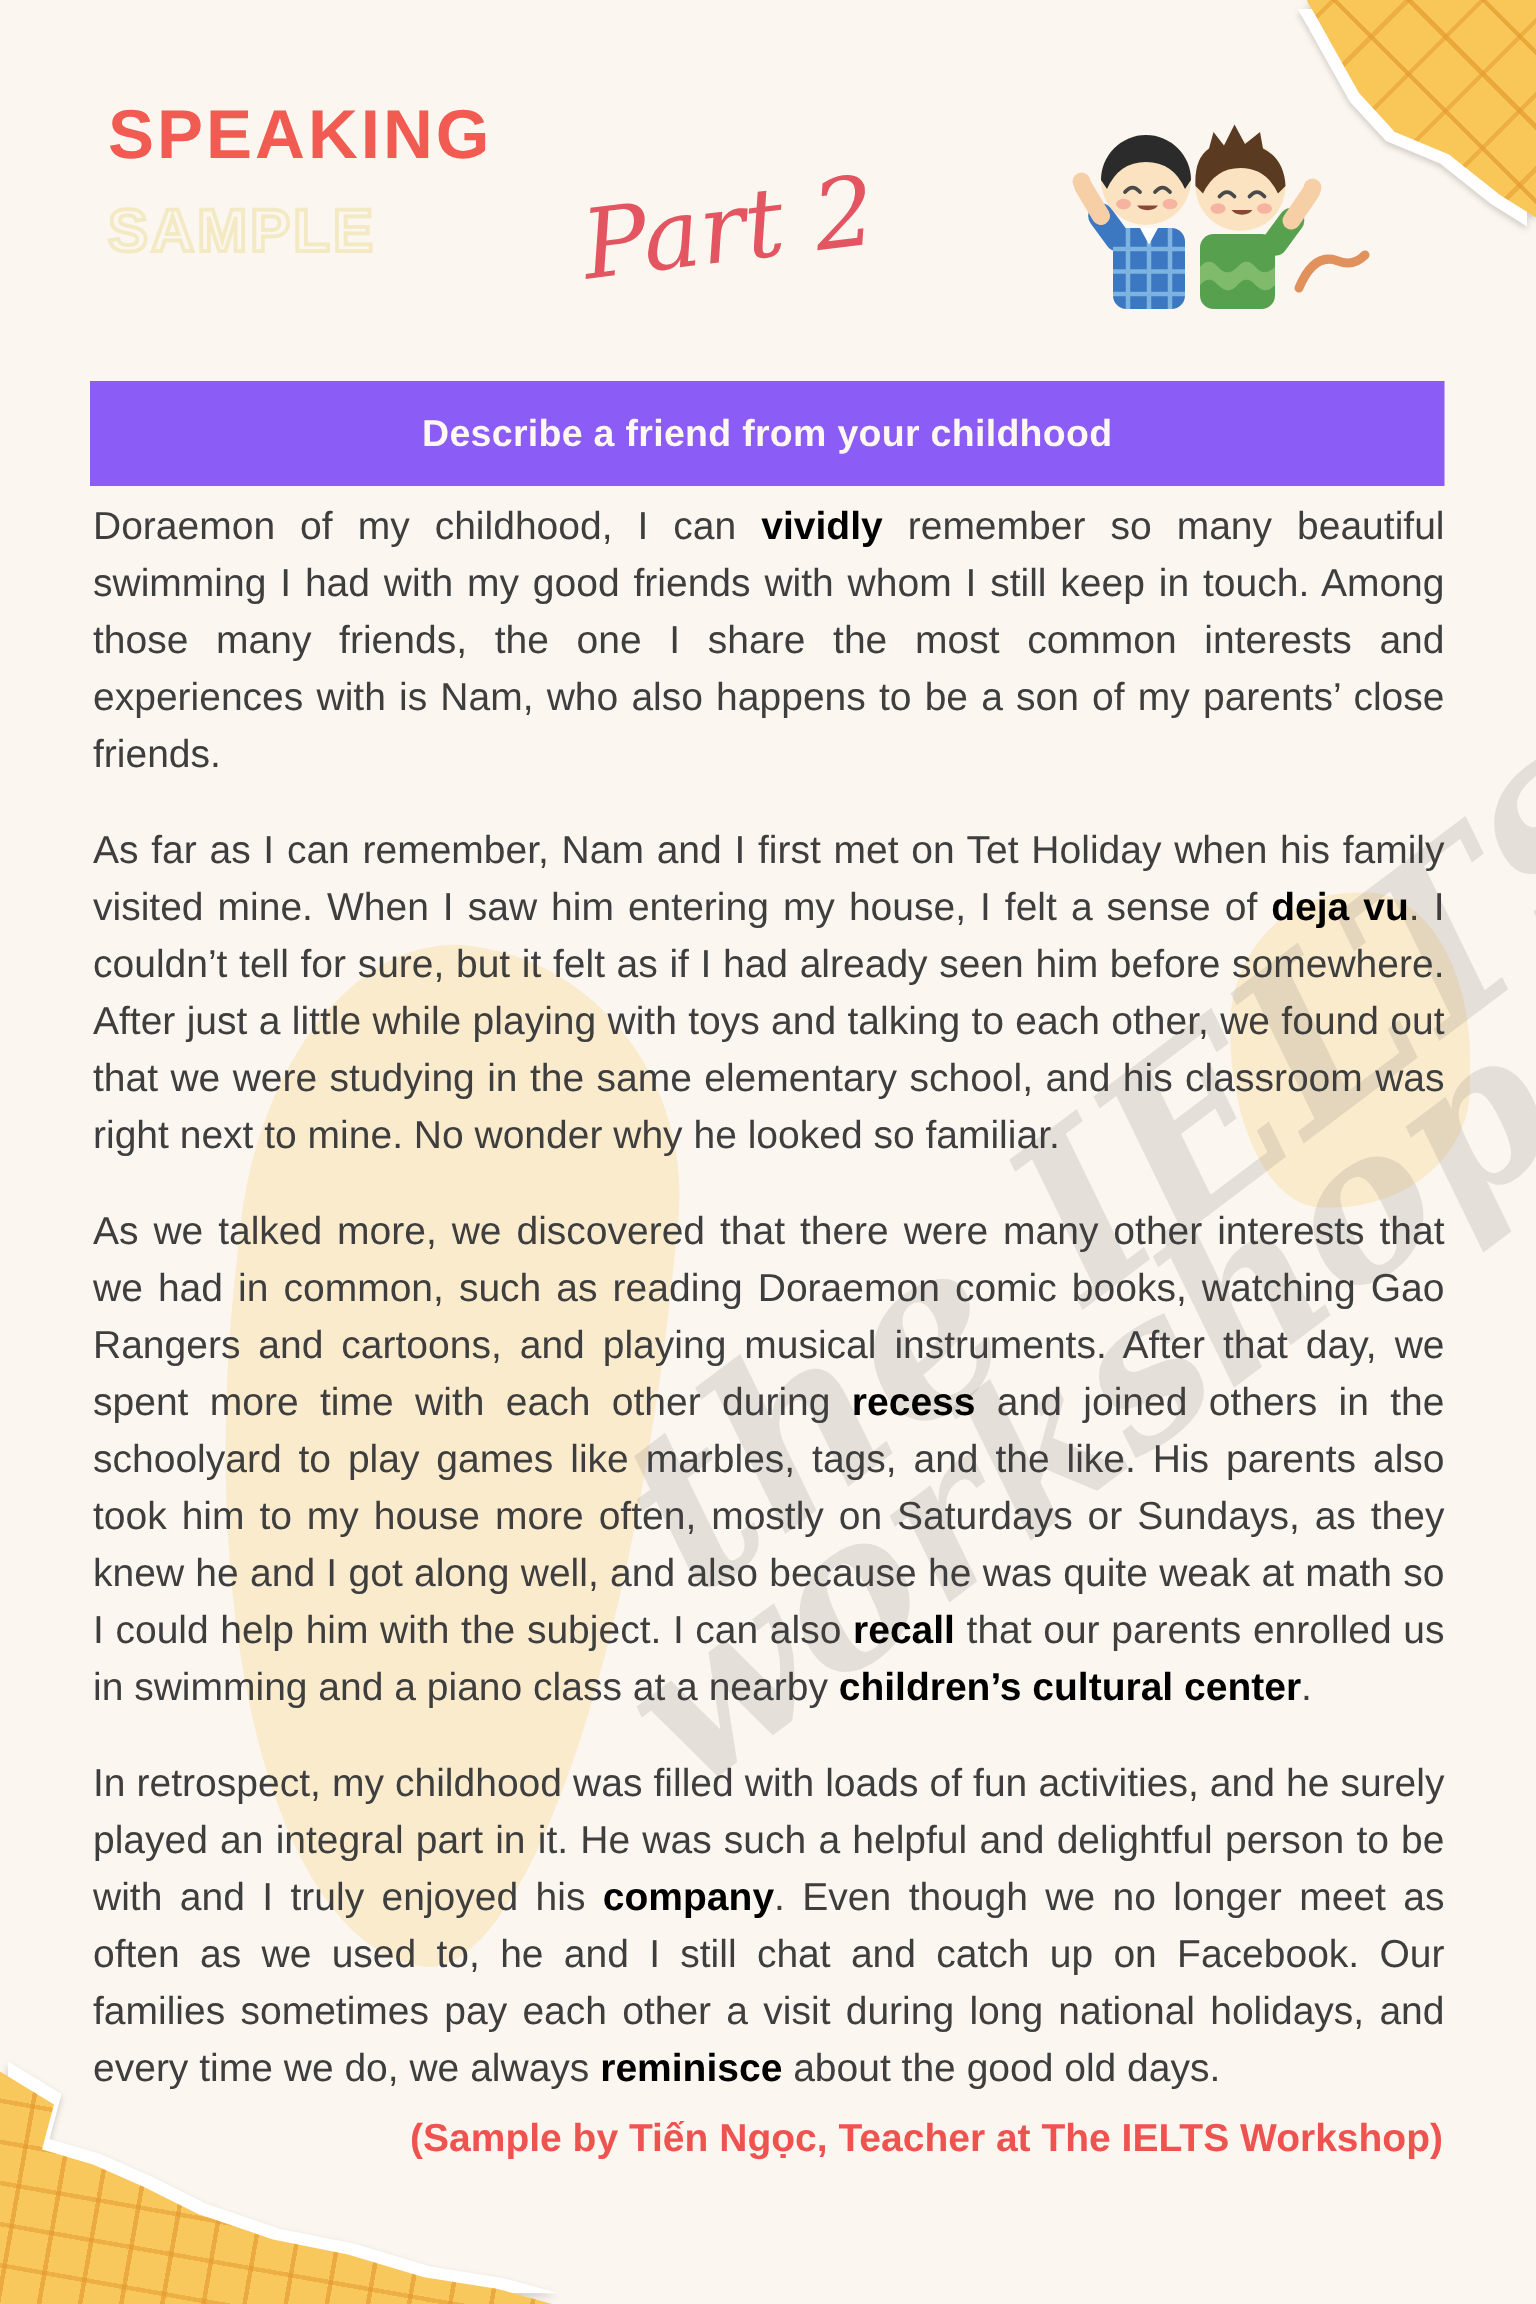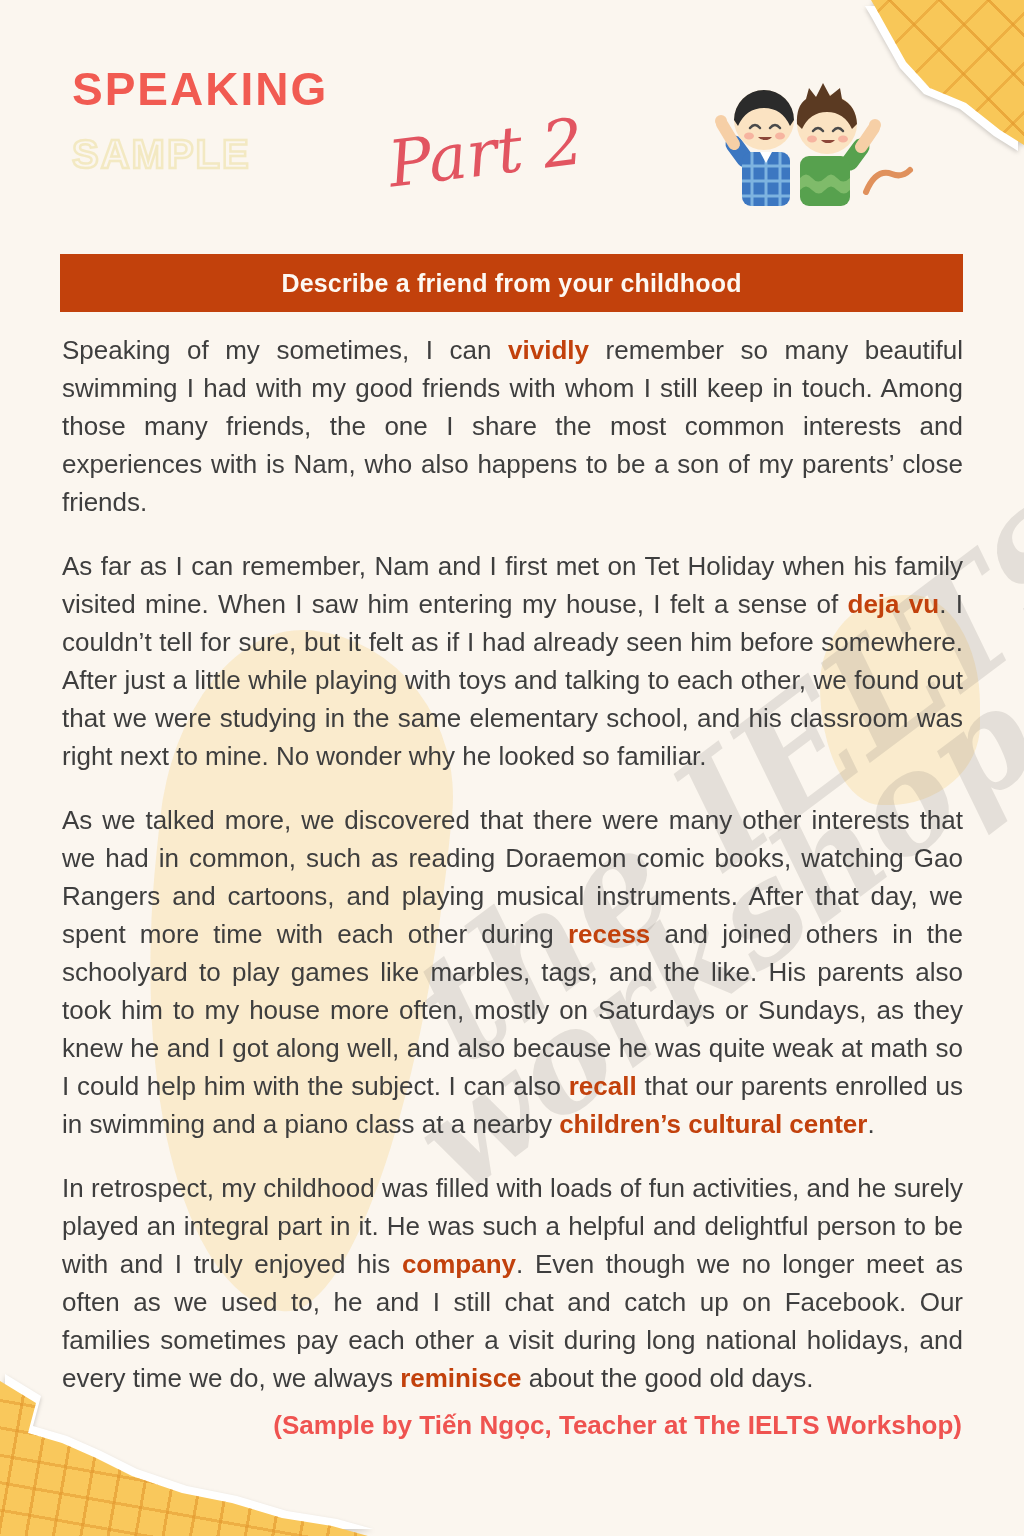--- a/index.html
+++ b/index.html
@@ -84,37 +84,37 @@
     position: absolute; left: 388px; top: 116px;
     font-family: "DejaVu Serif", serif; font-style: italic;
     font-size: 64px; color: #e25561;
     transform: rotate(-7deg);
   }
   #kids-illustration { position: absolute; left: 712px; top: 66px; width: 175px; height: 145px; }
   #pencil-doodle { position: absolute; left: 862px; top: 160px; width: 55px; height: 40px; }
 
   
   #prompt-banner {
-    position: absolute; left: 60px; top: 254px; width: 903px; height: 58px;
-    background: #c2410c;
+    position: absolute; left: 60px; top: 254px; width: 903px; height: 70px;
+    background: #8b5cf6;
     display: flex; align-items: center; justify-content: center;
   }
   #prompt-banner span {
     color: #fdf8f2; font-size: 25px; font-weight: bold; letter-spacing: .2px;
   }
 
   
   #body-text {
     position: absolute; left: 62px; top: 331px; width: 901px;
     color: #3e3e3e;
     font-size: 26px; line-height: 38px;
     text-align: justify;
   }
   #body-text p { margin-bottom: 26px; }
-  #body-text b { font-weight: bold; color: #c2410c; }
+  #body-text b { font-weight: bold; color: #000000; }
 
   
   #footer-attribution {
     position: absolute; right: 62px; top: 1410px;
     font-size: 26px; font-weight: bold; color: #ef5350; margin-left: 46px;
   }
 </style>
 </head>
 <body>
 
@@ -181,19 +181,19 @@
 
 <svg id="pencil-doodle" viewBox="0 0 55 40">
   <path d="M4 32 Q14 8 30 14 Q40 18 48 10" stroke="#e0915c" stroke-width="6" fill="none" stroke-linecap="round"></path>
 </svg>
 
 <div id="prompt-banner">
   <span>Describe a friend from your childhood</span>
 </div>
 
 <div id="body-text">
-    <p><span>Speaking of my sometimes, I can </span><b>vividly</b><span> remember so many beautiful swimming I had with my good friends with whom I still keep in touch. Among those many friends, the one I share the most common interests and experiences with is Nam, who also happens to be a son of my parents’ close friends.</span></p>
+    <p><span>Doraemon of my childhood, I can </span><b>vividly</b><span> remember so many beautiful swimming I had with my good friends with whom I still keep in touch. Among those many friends, the one I share the most common interests and experiences with is Nam, who also happens to be a son of my parents’ close friends.</span></p>
     <p><span>As far as I can remember, Nam and I first met on Tet Holiday when his family visited mine. When I saw him entering my house, I felt a sense of </span><b>deja vu</b><span>. I couldn’t tell for sure, but it felt as if I had already seen him before somewhere. After just a little while playing with toys and talking to each other, we found out that we were studying in the same elementary school, and his classroom was right next to mine. No wonder why he looked so familiar.</span></p>
     <p><span>As we talked more, we discovered that there were many other interests that we had in common, such as reading Doraemon comic books, watching Gao Rangers and cartoons, and playing musical instruments. After that day, we spent more time with each other during </span><b>recess</b><span> and joined others in the schoolyard to play games like marbles, tags, and the like. His parents also took him to my house more often, mostly on Saturdays or Sundays, as they knew he and I got along well, and also because he was quite weak at math so I could help him with the subject. I can also </span><b>recall</b><span> that our parents enrolled us in swimming and a piano class at a nearby </span><b>children’s cultural center</b><span>.</span></p>
     <p><span>In retrospect, my childhood was filled with loads of fun activities, and he surely played an integral part in it. He was such a helpful and delightful person to be with and I truly enjoyed his </span><b>company</b><span>. Even though we no longer meet as often as we used to, he and I still chat and catch up on Facebook. Our families sometimes pay each other a visit during long national holidays, and every time we do, we always </span><b>reminisce</b><span> about the good old days.</span></p>
   </div>
 
 <div id="footer-attribution">(Sample by Tiến Ngọc, Teacher at The IELTS Workshop)</div>
 
 </body></html>

